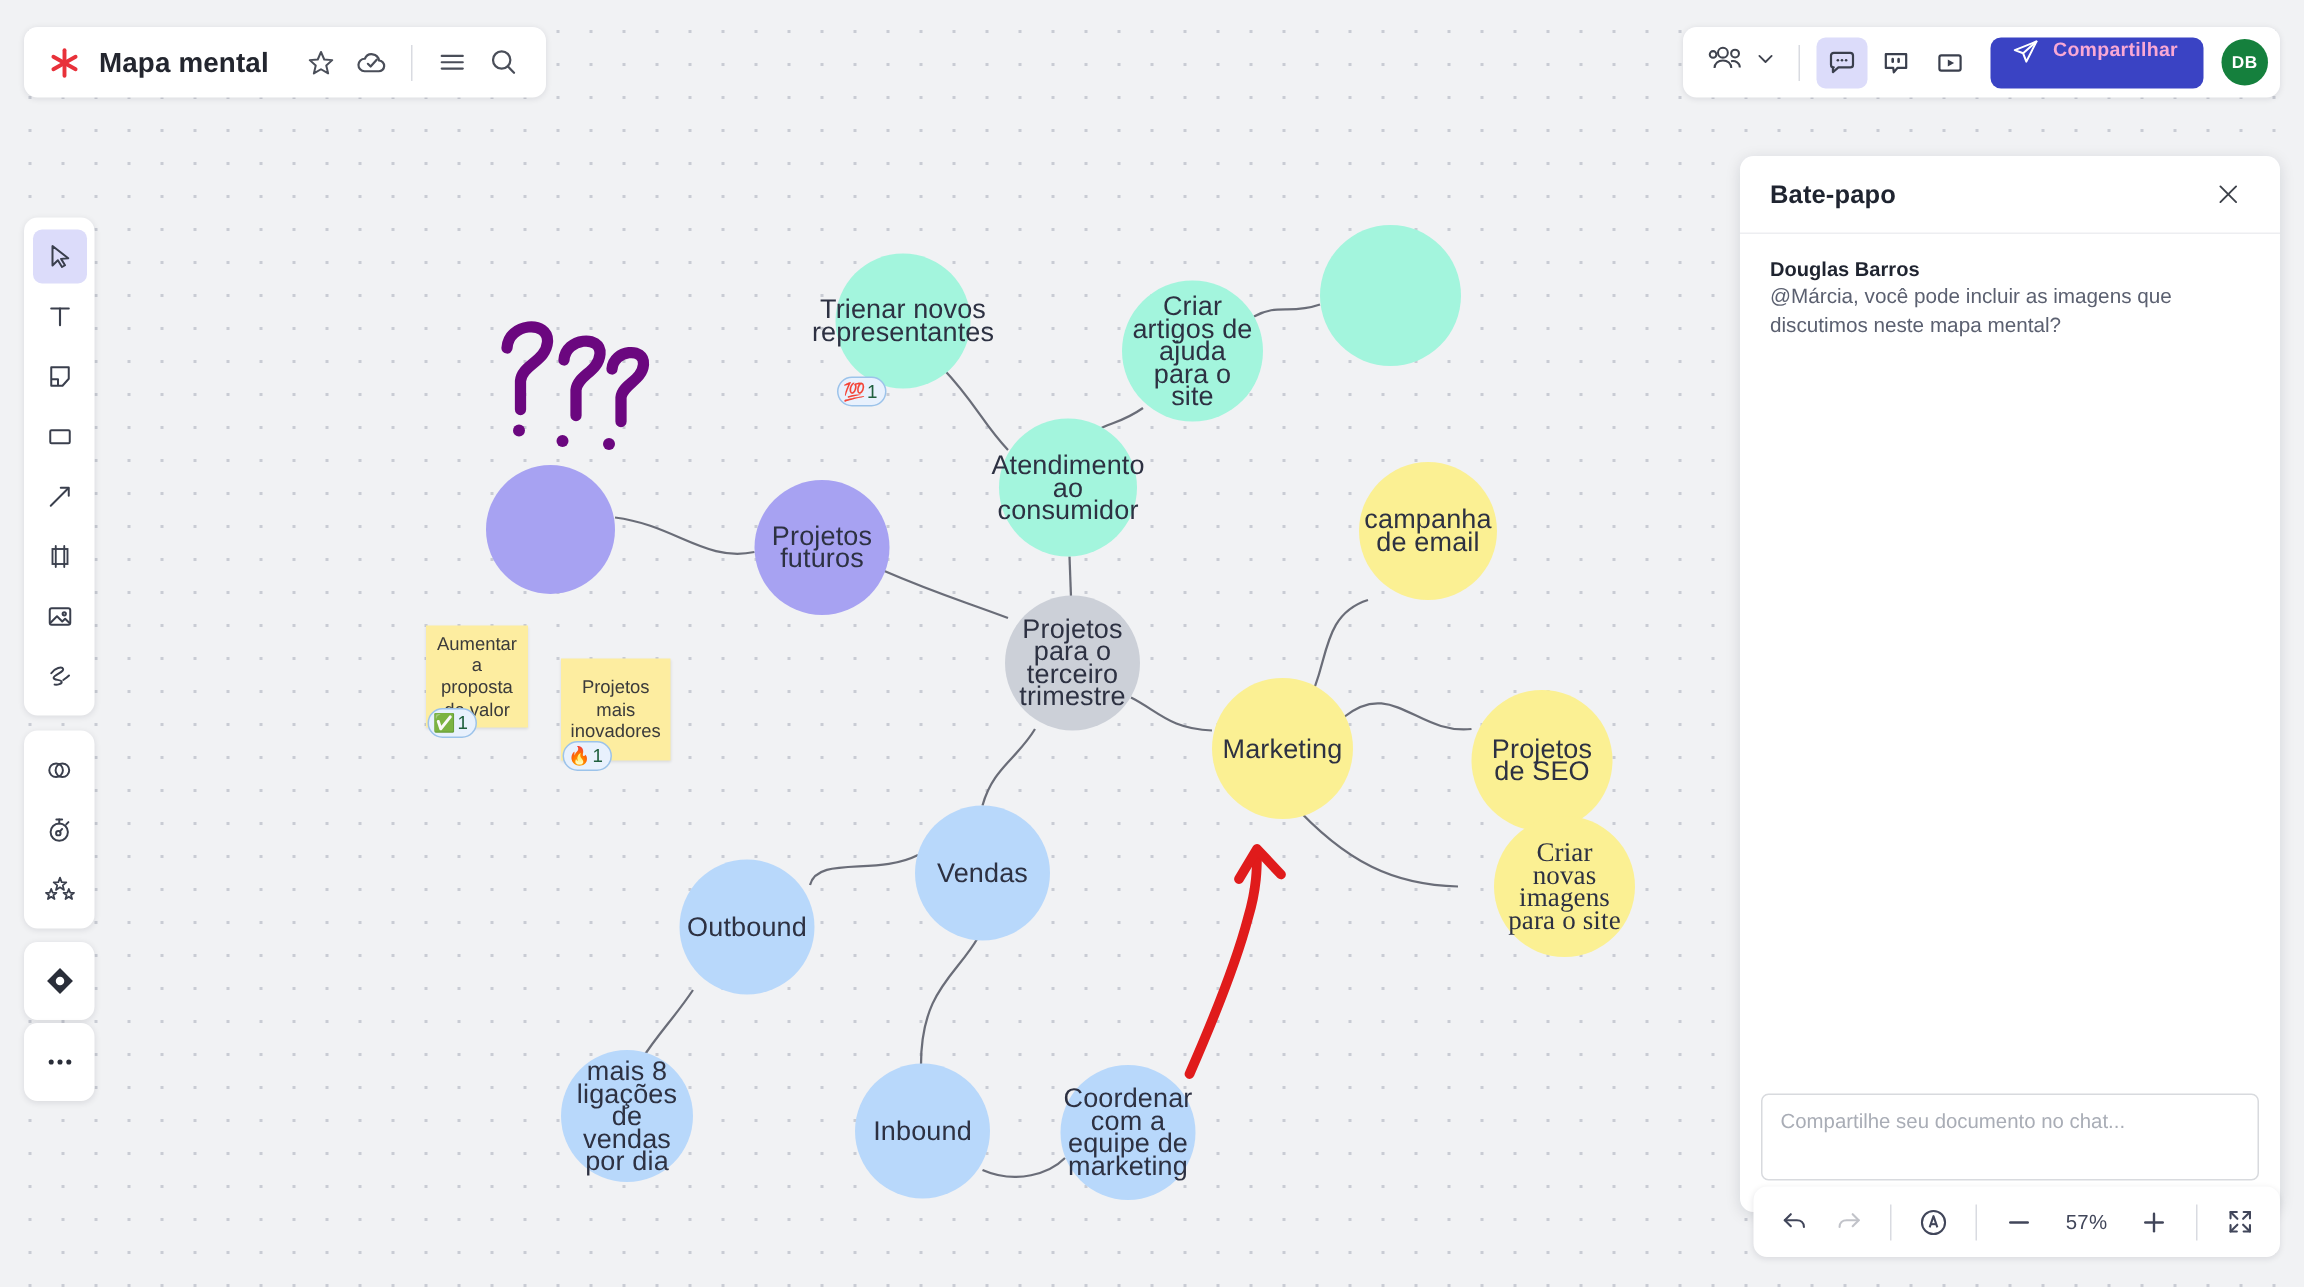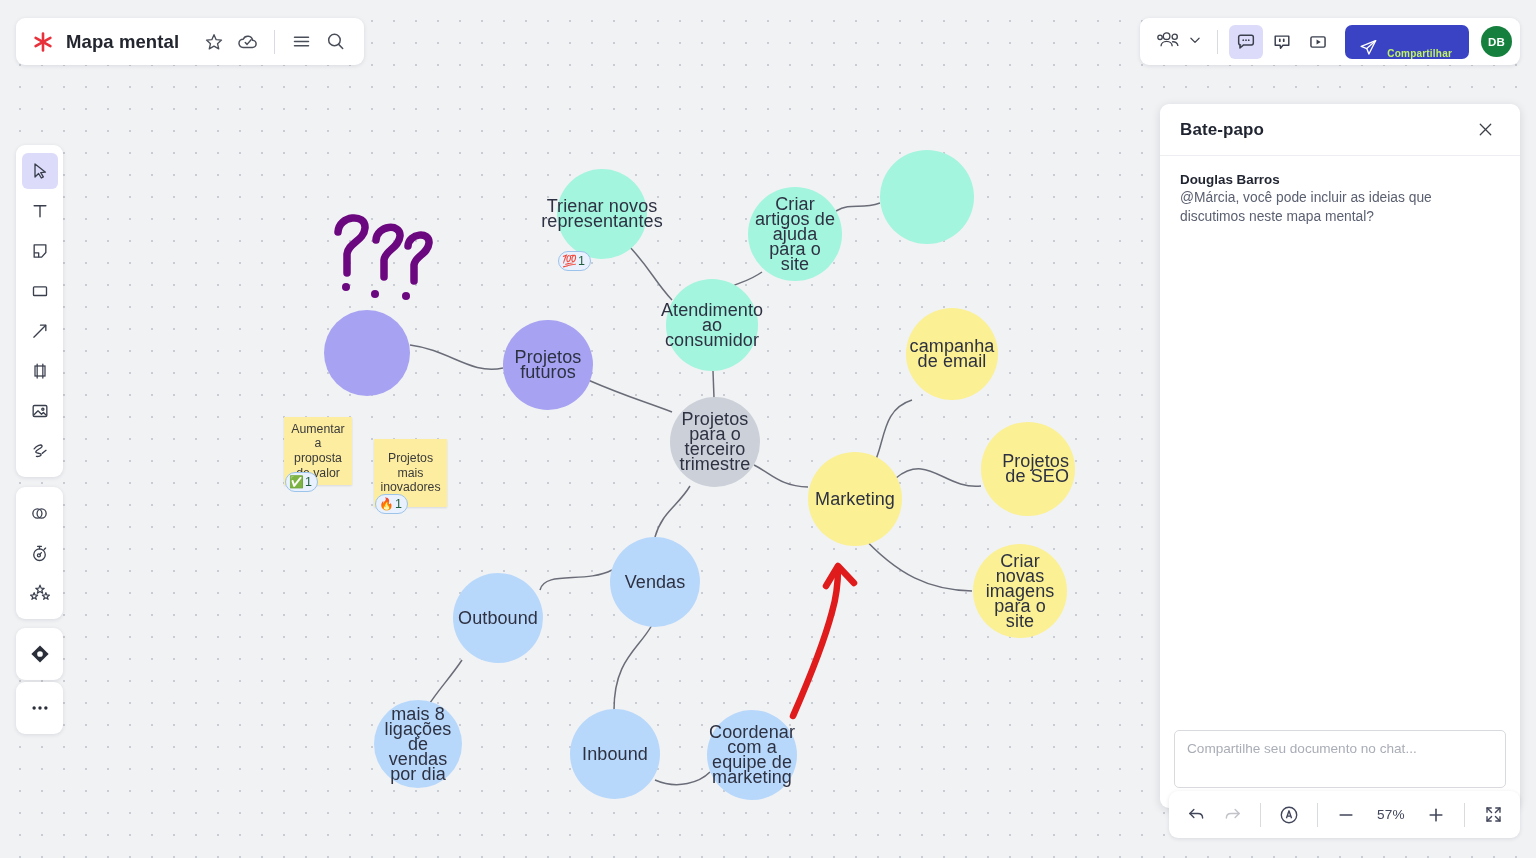--- a/index.html
+++ b/index.html
@@ -77,25 +77,25 @@
     width: 34px; height: 34px; border-radius: 6px;
     display: flex; align-items: center; justify-content: center;
     cursor: pointer;
   }
   .vdiv { width: 1px; height: 24px; background: #d9dbe1; margin: 0 9px; }
 
   #topright-bar { right: 16px; top: 18px; height: 47px; padding: 0 8px 0 12px; gap: 2px; }
   #people-btn { display: flex; align-items: center; gap: 5px; padding: 0 4px; cursor: pointer; }
   .tool-act { background: #dcdcfa !important; }
   #share-btn {
-    background: #3a43c4; color: #bef264;
+    background: #3a43c4; color: #f9a8d4;
     border-radius: 7px; height: 34px;
-    display: flex; align-items: flex-end; gap: 9px;
+    display: flex; align-items: flex-start; gap: 9px;
     padding: 0 17px 0 14px; margin-left: 8px;
-    font-size: 10px; font-weight: bold; cursor: pointer;
+    font-size: 13px; font-weight: bold; cursor: pointer;
     white-space: nowrap; letter-spacing: .2px;
   }
   #avatar {
     width: 31px; height: 31px; border-radius: 50%;
     background: #15803d; color: #fff;
     display: flex; align-items: center; justify-content: center;
     font-size: 11.5px; font-weight: bold; margin-left: 10px; cursor: pointer;
     letter-spacing: .3px;
   }
 
@@ -241,24 +241,24 @@
         </div>
         <div class="node" style="left: 670px; top: 397px; width: 90px; height: 90px; background: rgb(204, 208, 216);">
           <span>Projetos para o terceiro trimestre</span>
         </div>
         <div class="node" style="left: 906px; top: 308px; width: 92px; height: 92px; background: rgb(251, 240, 147);">
           <span>campanha de email</span>
         </div>
         <div class="node" style="left: 808px; top: 452px; width: 94px; height: 94px; background: rgb(251, 240, 147);">
           <span>Marketing</span>
         </div>
-        <div class="node" style="left: 981px; top: 422px; width: 94px; height: 94px; background: rgb(251, 240, 147); text-align: right;">
+        <div class="node" style="left: 981px; top: 460px; width: 94px; height: 94px; background: rgb(251, 240, 147);">
           <span>Projetos de SEO</span>
         </div>
-        <div class="node" style="left: 973px; top: 544px; width: 94px; height: 94px; background: rgb(251, 240, 147);">
+        <div class="node" style="left: 996px; top: 544px; width: 94px; height: 94px; background: rgb(251, 240, 147); font-family: Liberation Serif, serif;">
           <span>Criar novas imagens para o site</span>
         </div>
         <div class="node" style="left: 610px; top: 537px; width: 90px; height: 90px; background: rgb(184, 216, 251);">
           <span>Vendas</span>
         </div>
         <div class="node" style="left: 453px; top: 573px; width: 90px; height: 90px; background: rgb(184, 216, 251);">
           <span>Outbound</span>
         </div>
         <div class="node" style="left: 374px; top: 700px; width: 88px; height: 88px; background: rgb(184, 216, 251);">
           <span>mais 8 ligações de vendas por dia</span>
@@ -481,21 +481,21 @@
       <div class="icon-btn">
         <svg width="19" height="19" viewBox="0 0 24 24" stroke="#3c4049" stroke-width="1.6" stroke-linecap="round">
           <line x1="5.4" y1="5.4" x2="18.6" y2="18.6"></line>
           <line x1="18.6" y1="5.4" x2="5.4" y2="18.6"></line>
         </svg>
       </div>
     </div>
     <div id="chat-body">
       <div>
         <div class="msg-author">Douglas Barros</div>
-        <div class="msg-text">@Márcia, você pode incluir as ideias que discutimos neste mapa mental?</div>
+        <div class="msg-text">@Márcia, você pode incluir as imagens que discutimos neste mapa mental?</div>
       </div>
     </div>
     <div id="chat-foot">
       <textarea id="chat-input" placeholder="Compartilhe seu documento no chat..." style=""></textarea>
     </div>
   </div>
 
   <div id="bottom-bar">
     <div class="icon-btn">
       <svg width="21" height="21" viewBox="0 0 24 24" fill="none" stroke="#41465a" stroke-width="1.6" stroke-linecap="round" stroke-linejoin="round">

